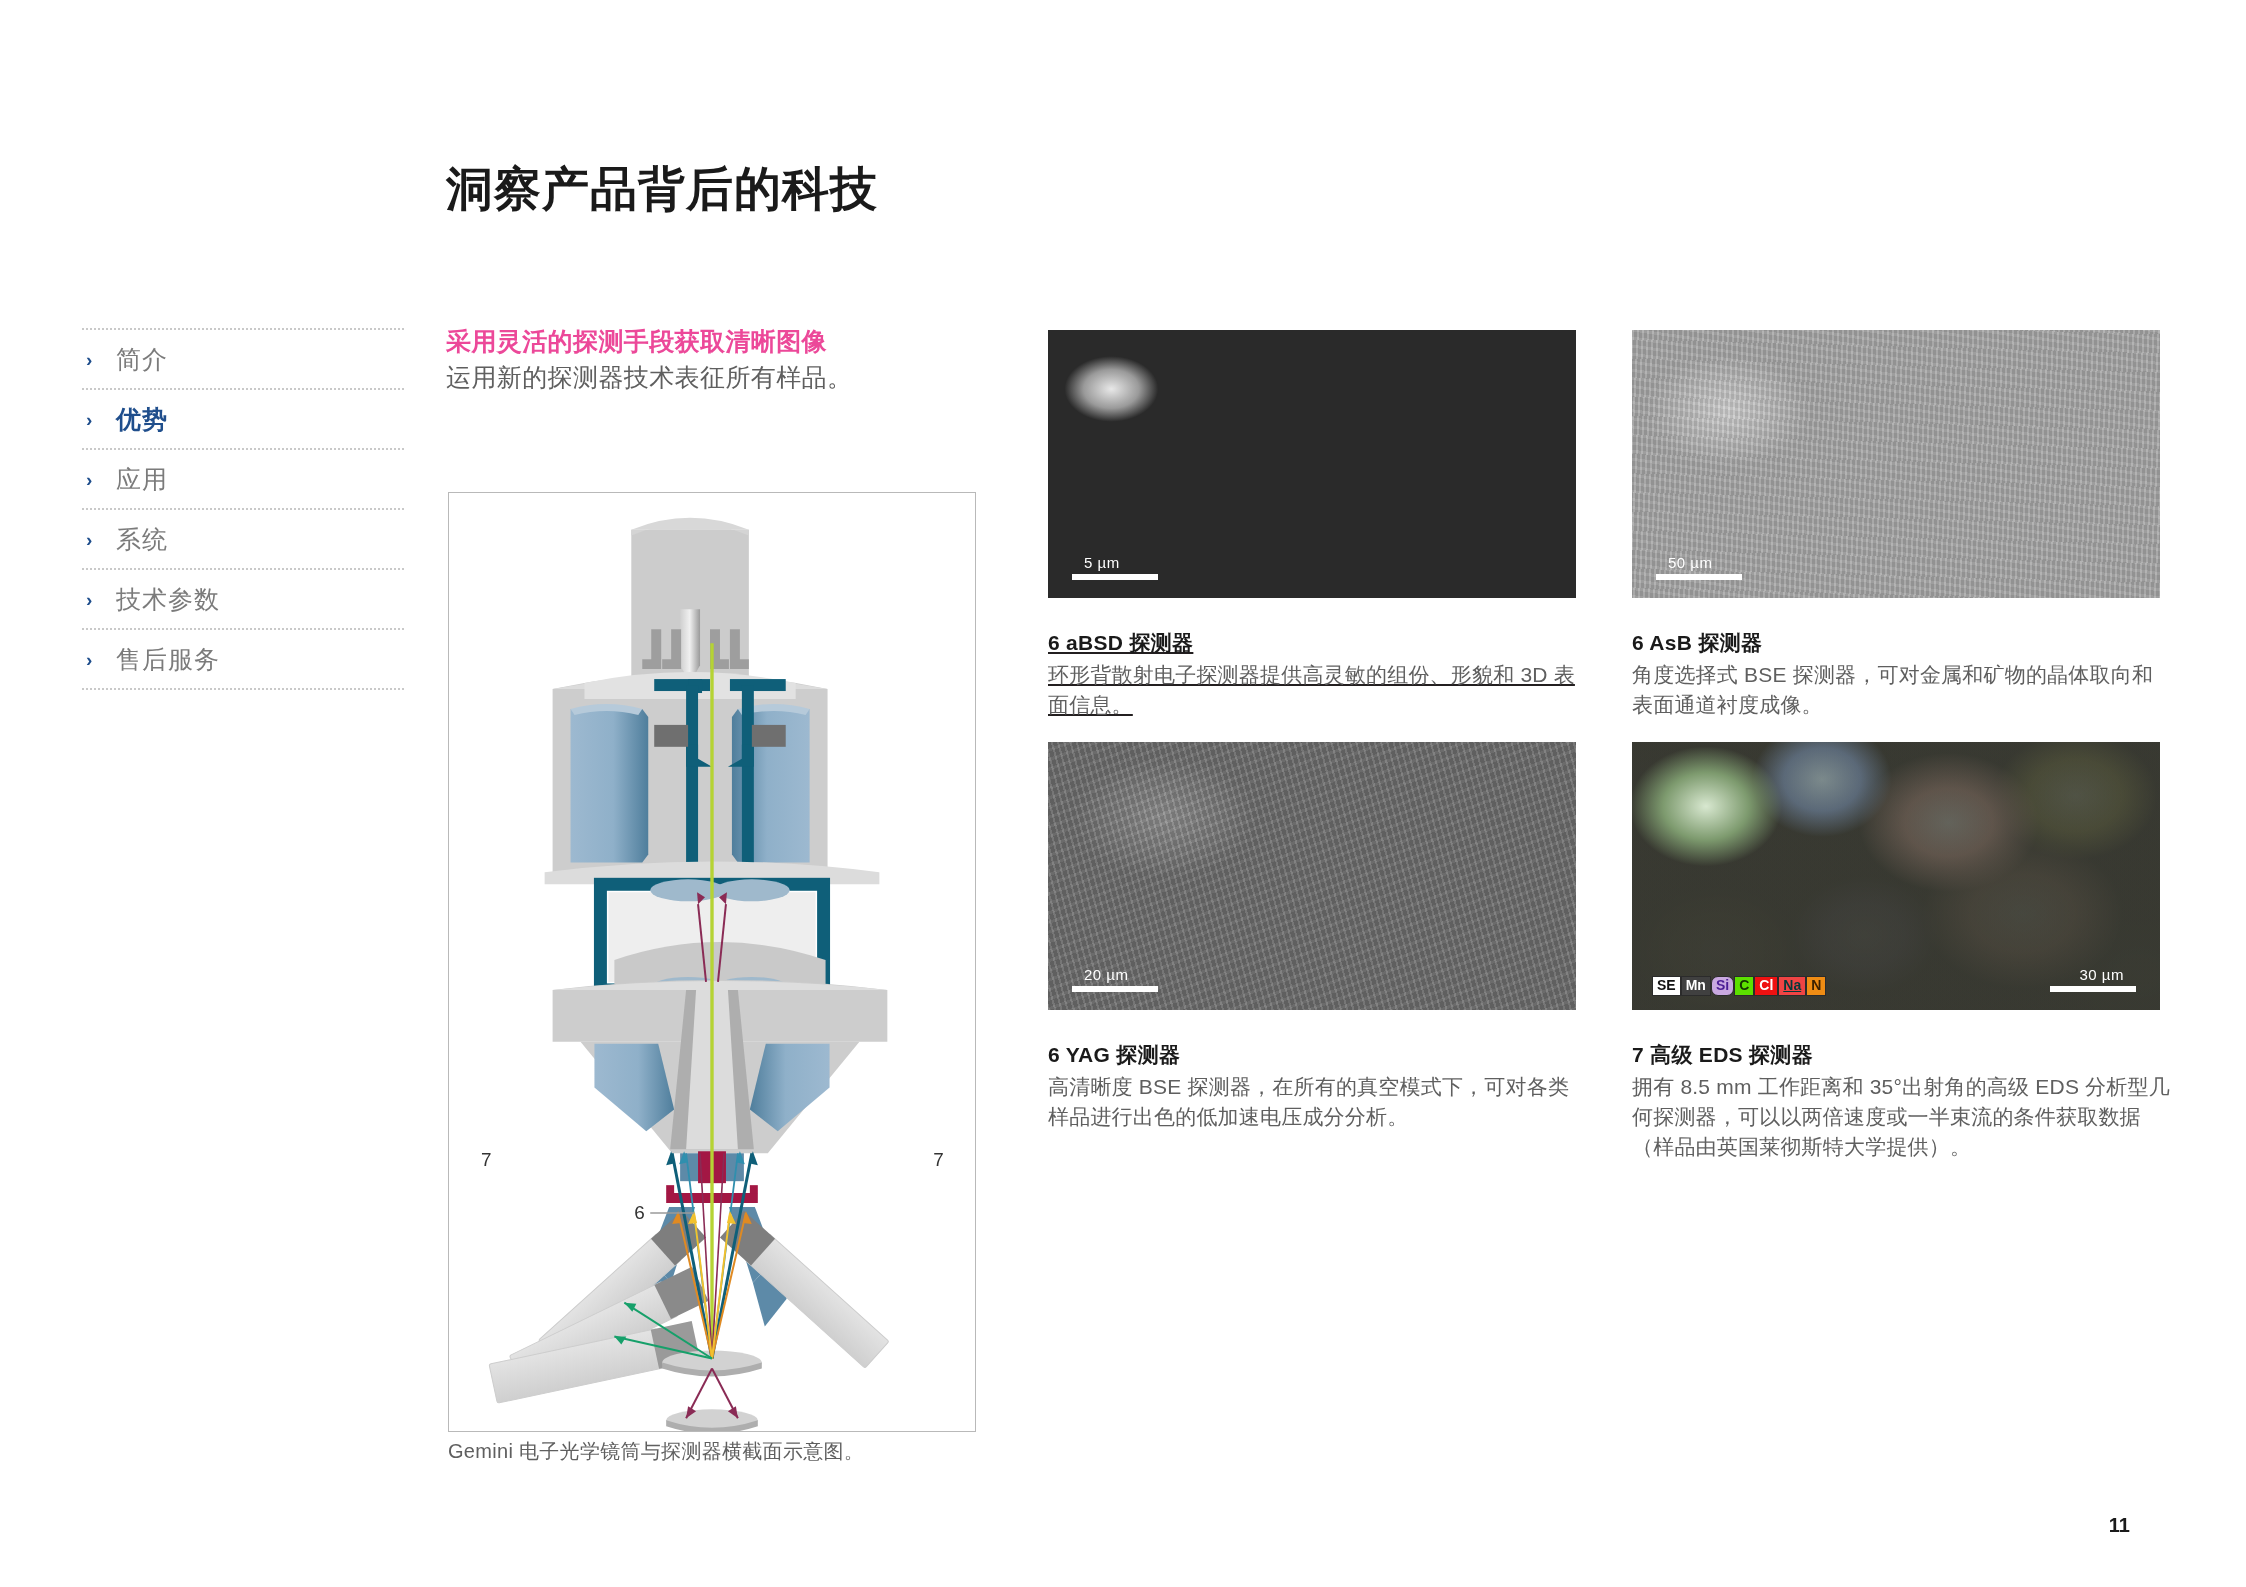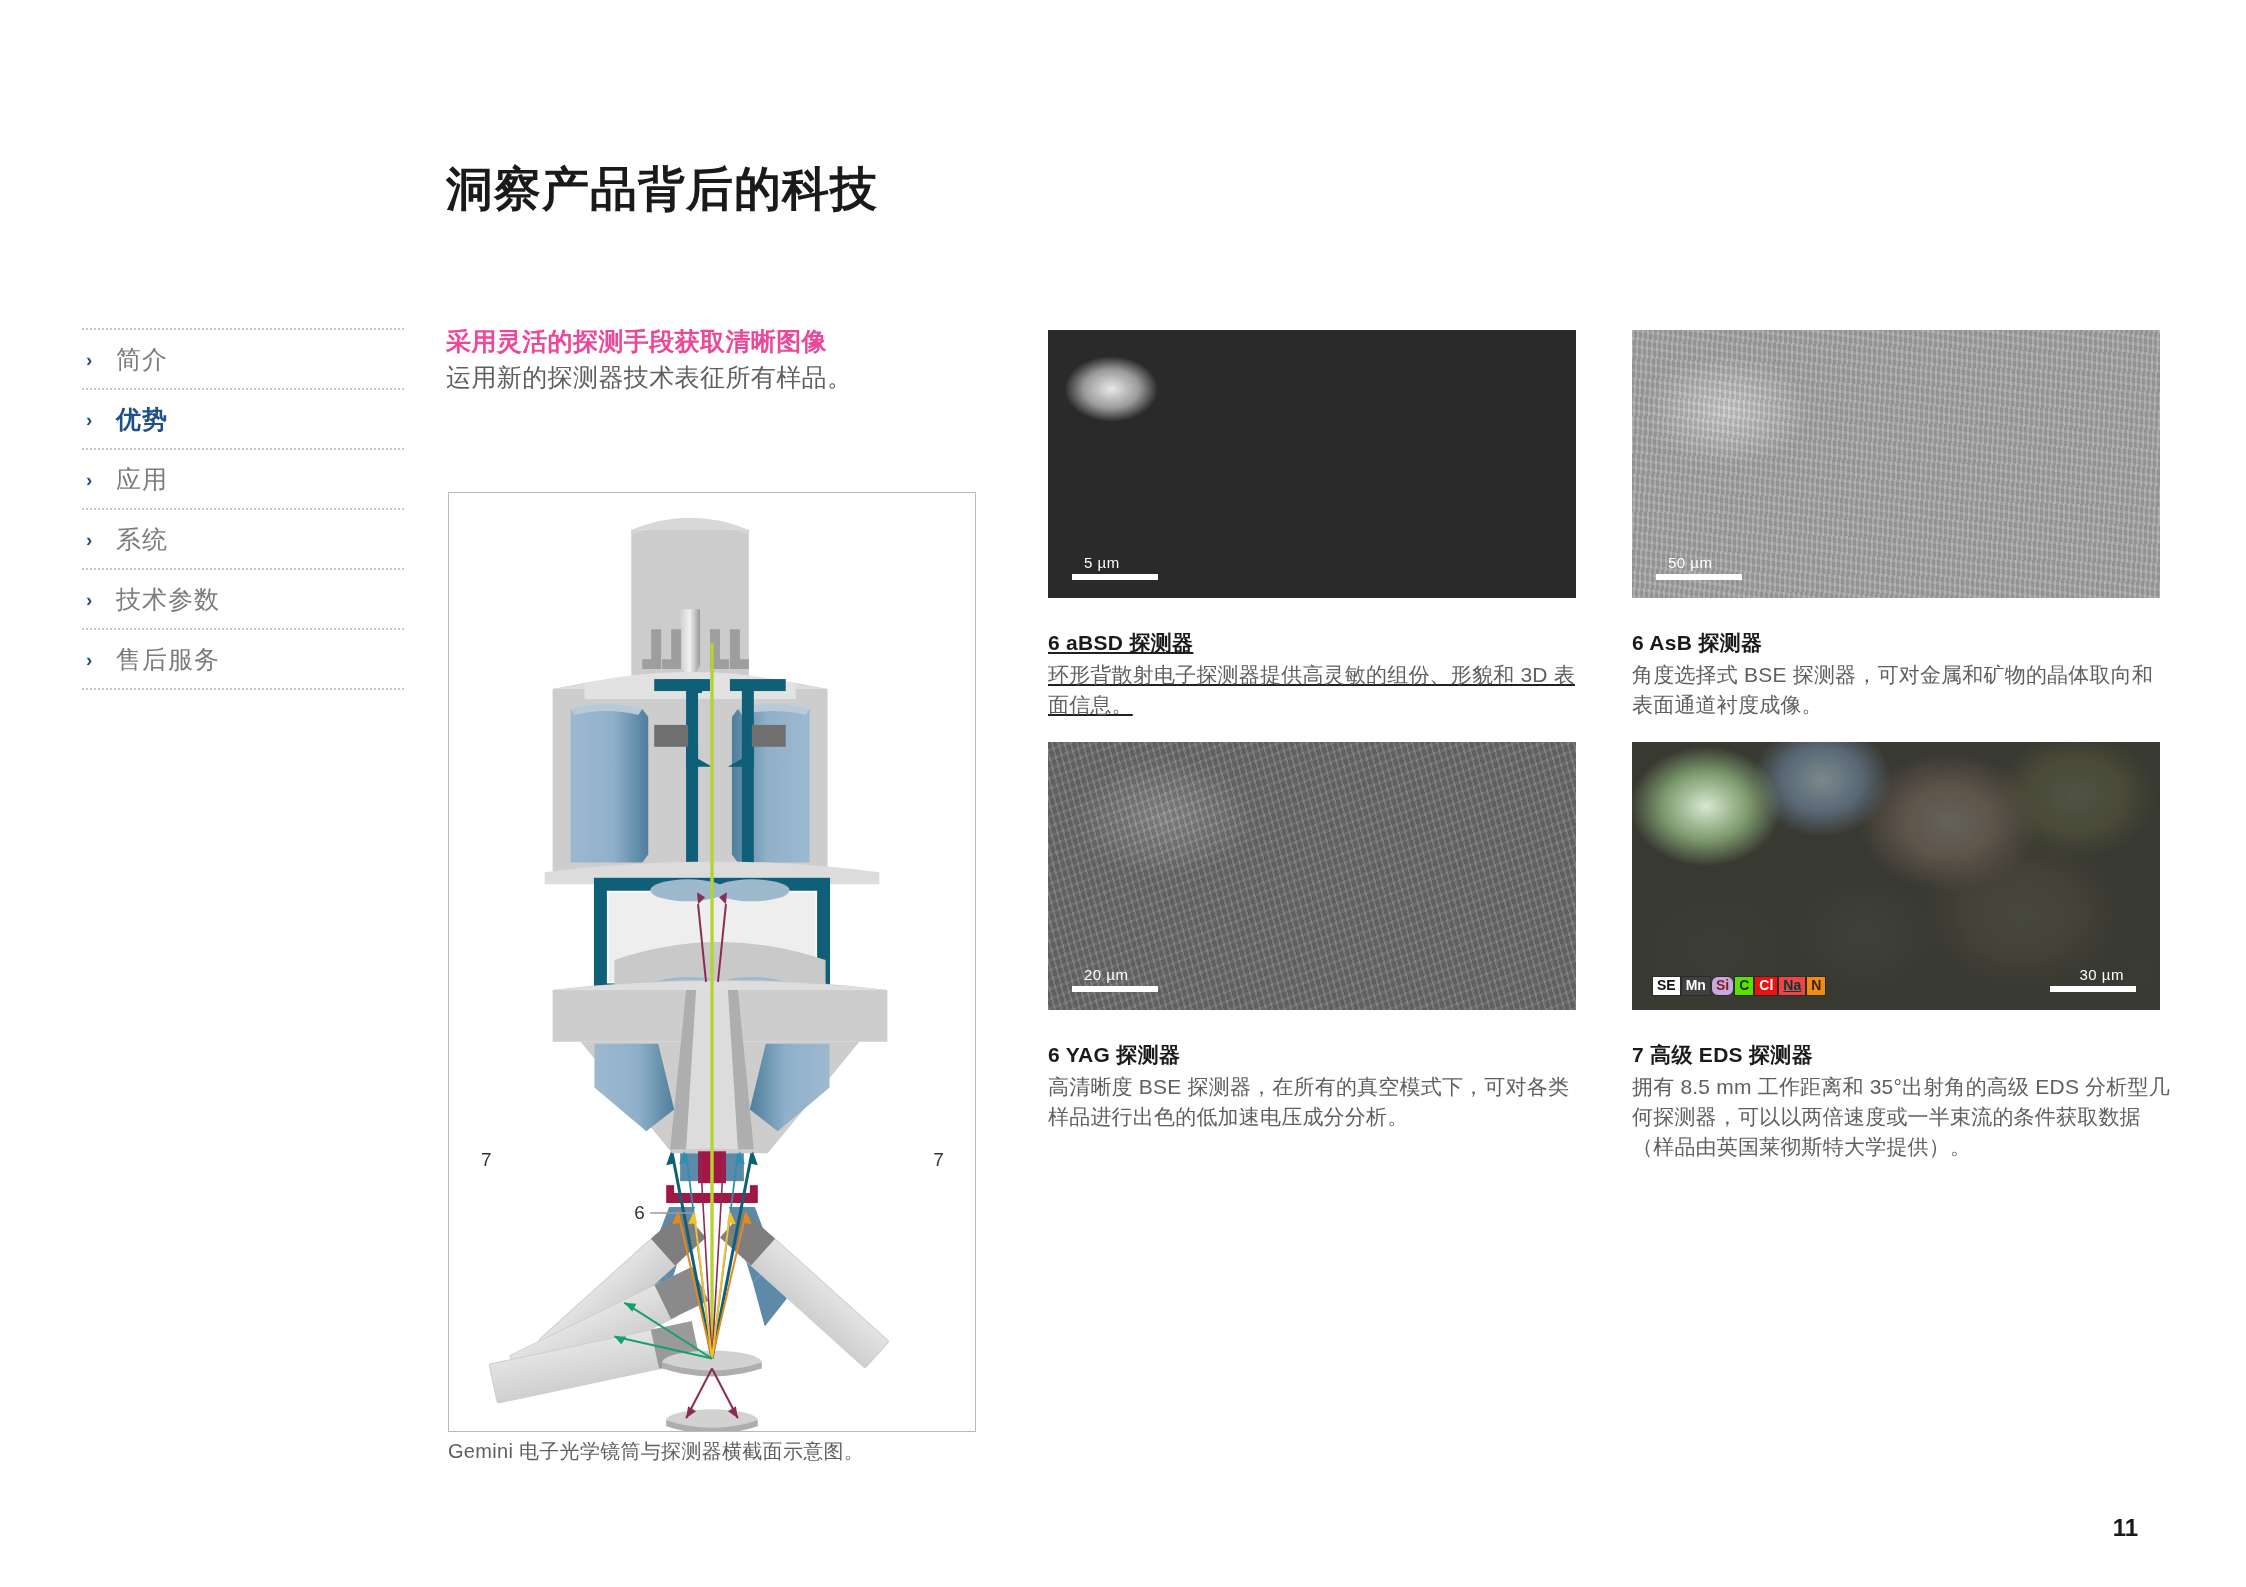--- a/index.html
+++ b/index.html
@@ -165,23 +165,23 @@
     font-weight: bold;
     padding: 1px 4px 2px 4px;
     border: 1px solid #2b2b2b;
     line-height: 1.05;
     font-family: "Liberation Sans", sans-serif;
   }
 
   
   #page-number {
     position: absolute;
-    right: 108px;
+    right: 116px;
     top: 1514px;
-    font-size: 24px;
+    font-size: 20px;
     font-weight: bold;
     color: #1a1a1a;
   }
 
   
   .tex-absd {
     position: absolute; inset: 0;
     background:
       radial-gradient(ellipse 60px 42px at 12% 22%, #e8e8e8 0%, #9a9a9a 46%, #2a2a2a 78%),
       radial-gradient(ellipse 70px 50px at 34% 16%, #cfcfcf 0%, #7d7d7d 48%, #222 80%),
@@ -508,21 +508,21 @@
   <div class="fig-title">6 YAG 探测器</div>
   <div class="fig-body">高清晰度 BSE 探测器，在所有的真空模式下，可对各类样品进行出色的低加速电压成分分析。</div>
 </div>
 
 <div class="fig" style="left:1632px; top:742px;">
   <div class="fig-img">
     <div class="tex-eds"></div>
     <div class="eds-legend">
       <span class="eds-chip" style="background:#ffffff;color:#111111;">SE</span>
       <span class="eds-chip" style="background:#404040;color:#ffffff;">Mn</span>
-      <span class="eds-chip" style="background:#c9a8e0;color:#7f1d1d;border-radius:7px;">Si</span>
+      <span class="eds-chip" style="background:#c9a8e0;color:#4c1d95;border-radius:7px;">Si</span>
       <span class="eds-chip" style="background:#5ce000;color:#143300;">C</span>
       <span class="eds-chip" style="background:#ee1111;color:#ffffff;">Cl</span>
       <span class="eds-chip" style="background:#ef4444;color:#023a3a;text-decoration:underline;">Na</span>
       <span class="eds-chip" style="background:#ef8c14;color:#3a2000;">N</span>
     </div>
     <div class="scalebar right">
       <span class="sb-label">30 µm</span>
       <span class="sb-line"></span>
     </div>
   </div>

